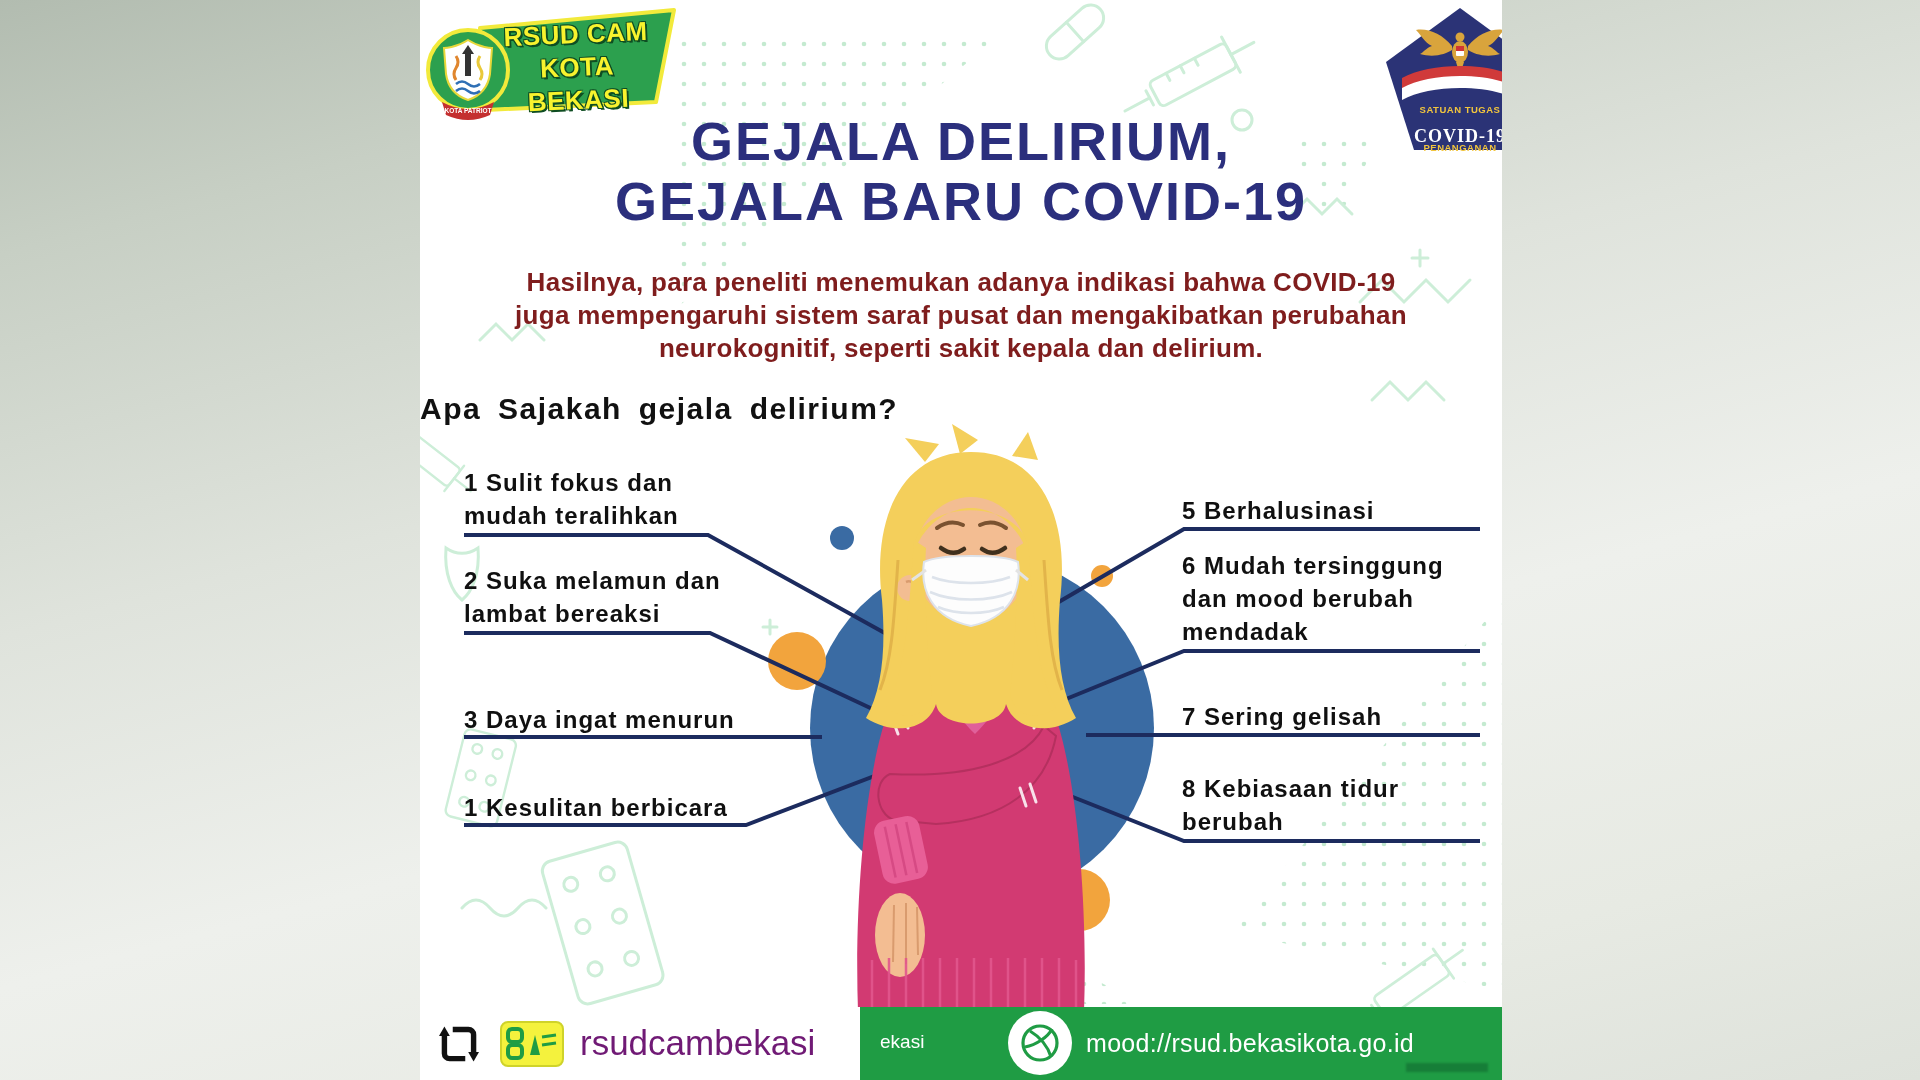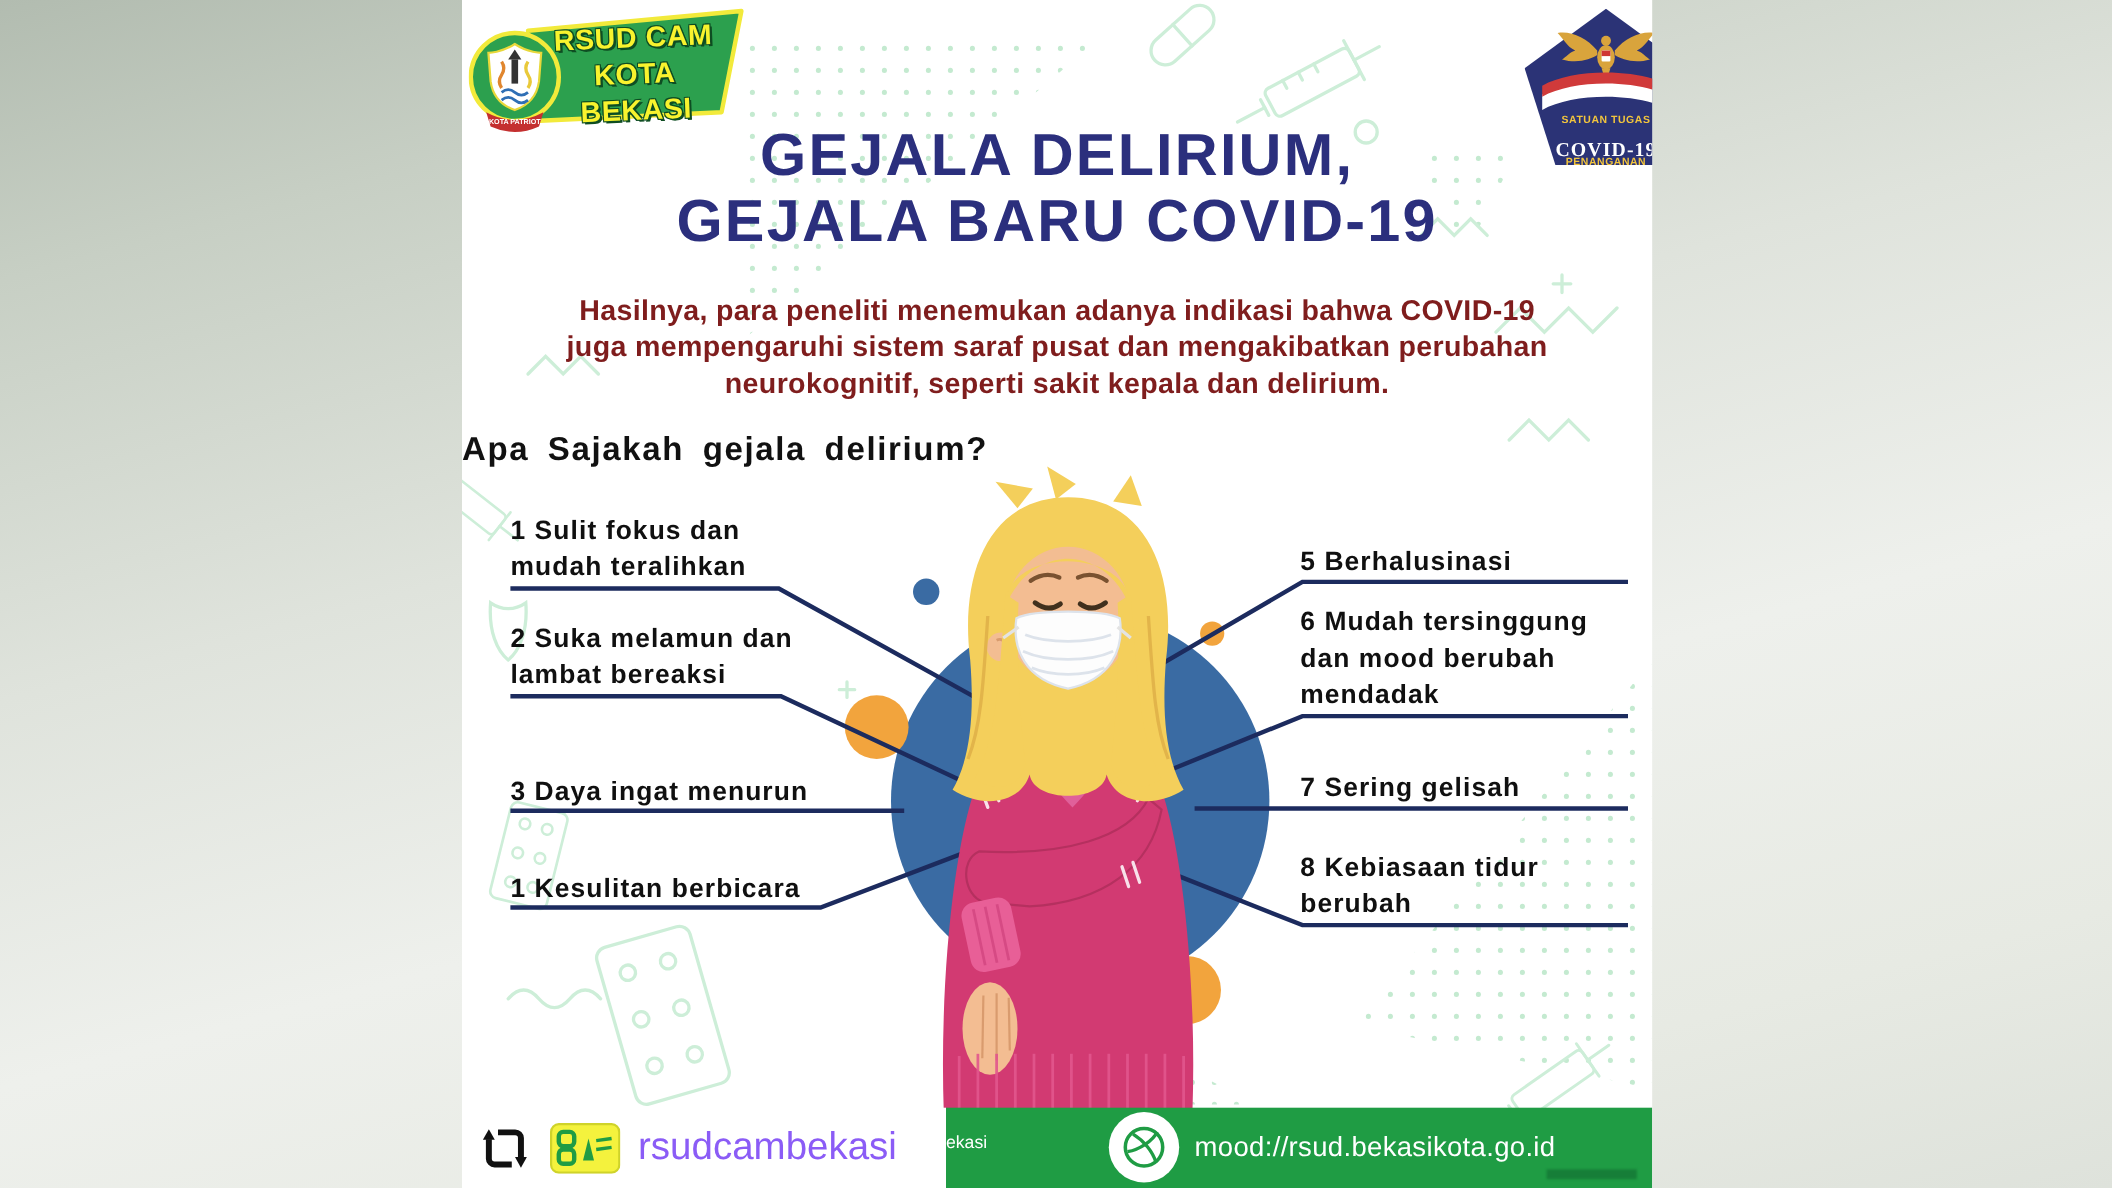--- a/index.html
+++ b/index.html
@@ -38,28 +38,28 @@
   .s2{left:44px;top:564px;width:262px;}
   .s3{left:44px;top:703px;width:360px;white-space:nowrap;}
   .s4{left:44px;top:791px;width:360px;white-space:nowrap;}
   .s5{left:762px;top:494px;width:310px;white-space:nowrap;}
   .s6{left:762px;top:549px;width:268px;}
   .s7{left:762px;top:700px;width:310px;white-space:nowrap;}
   .s8{left:762px;top:772px;width:246px;}
 
   
   .footer-green{position:absolute;left:440px;top:1007px;width:642px;height:73px;background:#1f9c44;}
-  .fg-partial{position:absolute;left:0;top:24px;color:#ffffff;font-size:16px;}
+  .fg-partial{position:absolute;left:20px;top:24px;color:#ffffff;font-size:19px;}
   .globe-badge{position:absolute;left:148px;top:4px;width:64px;height:64px;background:#ffffff;border-radius:50%;}
   .fg-url{position:absolute;left:226px;top:22px;color:#ffffff;font-size:25px;letter-spacing:.3px;}
   .fg-credit{position:absolute;left:546px;top:56px;width:82px;height:9px;background:rgba(9,80,36,.38);filter:blur(1px);}
   .footer-overlay{position:absolute;left:0;top:1007px;width:440px;height:73px;background:#ffffff;}
   .repost-icon{position:absolute;left:14px;top:12px;width:50px;height:50px;}
   .mini-logo{position:absolute;left:80px;top:14px;width:64px;height:46px;}
-  .repost-name{position:absolute;left:160px;top:16px;color:#8b5cf6;font-size:35px;}
+  .repost-name{position:absolute;left:160px;top:16px;color:#701a75;font-size:35px;}
 </style>
 </head>
 <body>
 
 <div class="stage">
   <div class="poster">
 
     <svg class="abs" style="left:0;top:0" width="1082" height="1080" viewBox="0 0 1082 1080">
       <defs>
         <pattern id="dotp" width="20" height="20" patternUnits="userSpaceOnUse">

